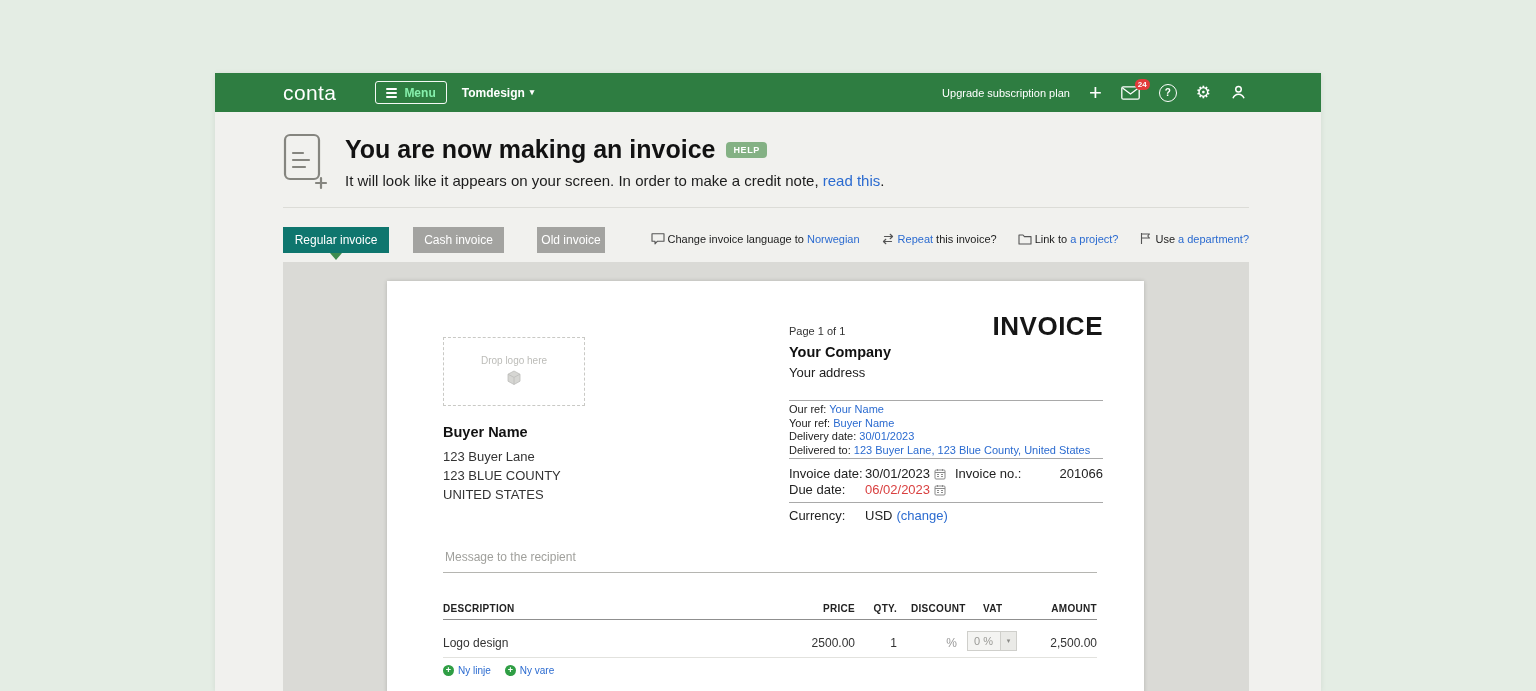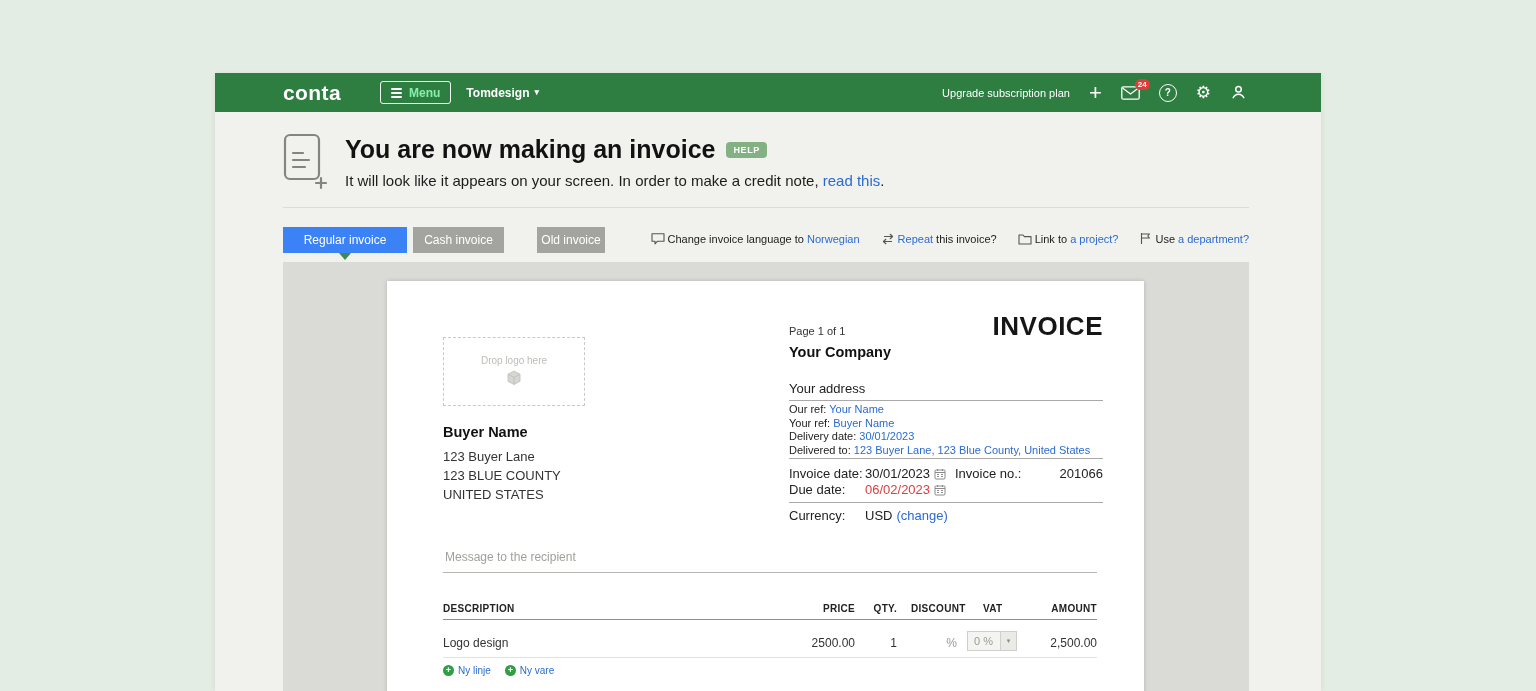--- a/index.html
+++ b/index.html
@@ -5,21 +5,21 @@
   html,body{margin:0;padding:0;}
   .stage{position:relative;width:1536px;height:691px;background:#e4ede4;overflow:hidden;
          font-family:"Liberation Sans",sans-serif;}
   .app{position:absolute;left:215px;top:73px;width:1106px;height:618px;background:#f1f1ee;
        box-shadow:0 1px 6px rgba(0,0,0,0.08);}
   [data-interactable="true"]{cursor:pointer;}
 
   
   .topbar{position:absolute;left:0;top:0;right:0;height:39px;background:#2e7d41;color:#fff;
           display:flex;align-items:center;}
-  .logo{margin-left:68px;font-size:21px;font-weight:bold;letter-spacing:.4px;}
+  .logo{margin-left:68px;font-size:21px;font-weight:normal;letter-spacing:.4px;}
   .menu-btn{margin-left:39px;display:flex;align-items:center;gap:7px;height:23px;padding:0 10px;
             background:transparent;border:1px solid rgba(255,255,255,.95);border-radius:3px;color:#86efac;
             font:bold 12px "Liberation Sans",sans-serif;}
   .hamburger{display:inline-flex;flex-direction:column;gap:2px;}
   .hamburger i{display:block;width:11px;height:2px;background:#fff;border-radius:1px;}
   .account{margin-left:15px;display:flex;align-items:center;gap:5px;font-weight:bold;font-size:12px;}
   .caret{font-size:9px;line-height:1;}
   .topbar-right{margin-left:auto;margin-right:74px;display:flex;align-items:center;gap:19px;}
   .upgrade{font-size:11px;color:#fff;text-decoration:none;white-space:nowrap;}
   .tb-icon{position:relative;display:inline-flex;align-items:center;justify-content:center;color:#fff;}
@@ -35,21 +35,21 @@
   .hero-title{font-size:25px;font-weight:bold;color:#121212;}
   .help-badge{background:#84b184;color:#fff;font-size:9px;font-weight:bold;letter-spacing:.6px;
               padding:3px 7px;border-radius:4px;}
   .hero-sub{position:absolute;left:130px;top:99px;font-size:15px;color:#1c1c1c;}
   .link{color:#2b6bd0;text-decoration:none;}
   .divider{position:absolute;left:68px;top:134px;width:966px;height:1px;background:#dcdcd7;}
 
   
   .tab{position:absolute;top:154px;height:26px;display:flex;align-items:center;justify-content:center;
        color:#fff;font-size:12px;}
-  .tab-regular{left:68px;width:124px;background:#3b82f6;}
+  .tab-regular{left:68px;width:106px;background:#0f766e;}
   .tab-regular::after{content:"";position:absolute;top:26px;left:50%;transform:translateX(-50%);
        border:6px solid transparent;border-top:7px solid #3e8b4f;border-bottom:none;}
   .tab-cash{left:198px;width:91px;background:#a3a3a0;}
   .tab-old{left:322px;width:68px;background:#a3a3a0;}
 
   
   .quick-links{position:absolute;top:159px;right:72px;display:flex;align-items:center;gap:21px;
                font-size:11px;color:#1c1c1c;}
   .quick-item{display:flex;align-items:center;gap:3px;white-space:nowrap;}
   .ql-icon{display:inline-flex;color:#555;}
@@ -60,21 +60,21 @@
          box-shadow:0 0 4px rgba(0,0,0,.18);font-size:13px;color:#222;}
 
   .logo-drop{position:absolute;left:56px;top:56px;width:140px;height:67px;border:1px dashed #c9c9c5;
              display:flex;flex-direction:column;align-items:center;justify-content:center;gap:4px;}
   .logo-drop-text{font-size:10px;color:#bcbcb8;}
 
   .page-label{position:absolute;left:402px;top:44px;font-size:11px;color:#333;}
   .doc-title{position:absolute;right:41px;top:30px;font-size:26px;font-weight:bold;color:#161616;
              letter-spacing:.5px;}
   .company-name{position:absolute;left:402px;top:63px;font-size:14.5px;font-weight:bold;color:#111;}
-  .company-address{position:absolute;left:402px;top:100px;font-size:13px;text-align:center;}
+  .company-address{position:absolute;left:402px;top:84px;font-size:13px;text-align:center;}
 
   .hr{position:absolute;height:1px;background:#a9a9a9;}
   #hr-address{left:402px;top:119px;width:314px;}
   #hr-refs{left:402px;top:177px;width:314px;}
   #hr-due{left:402px;top:221px;width:314px;}
   #hr-message{left:56px;top:291px;width:654px;background:#b5b5b1;}
   #hr-thead{left:56px;top:338px;width:654px;background:#8f8f8f;}
   #hr-row{left:56px;top:376px;width:654px;background:#e2e2de;}
 
   .refs{position:absolute;left:402px;top:122px;font-size:11px;line-height:13.5px;color:#222;}

